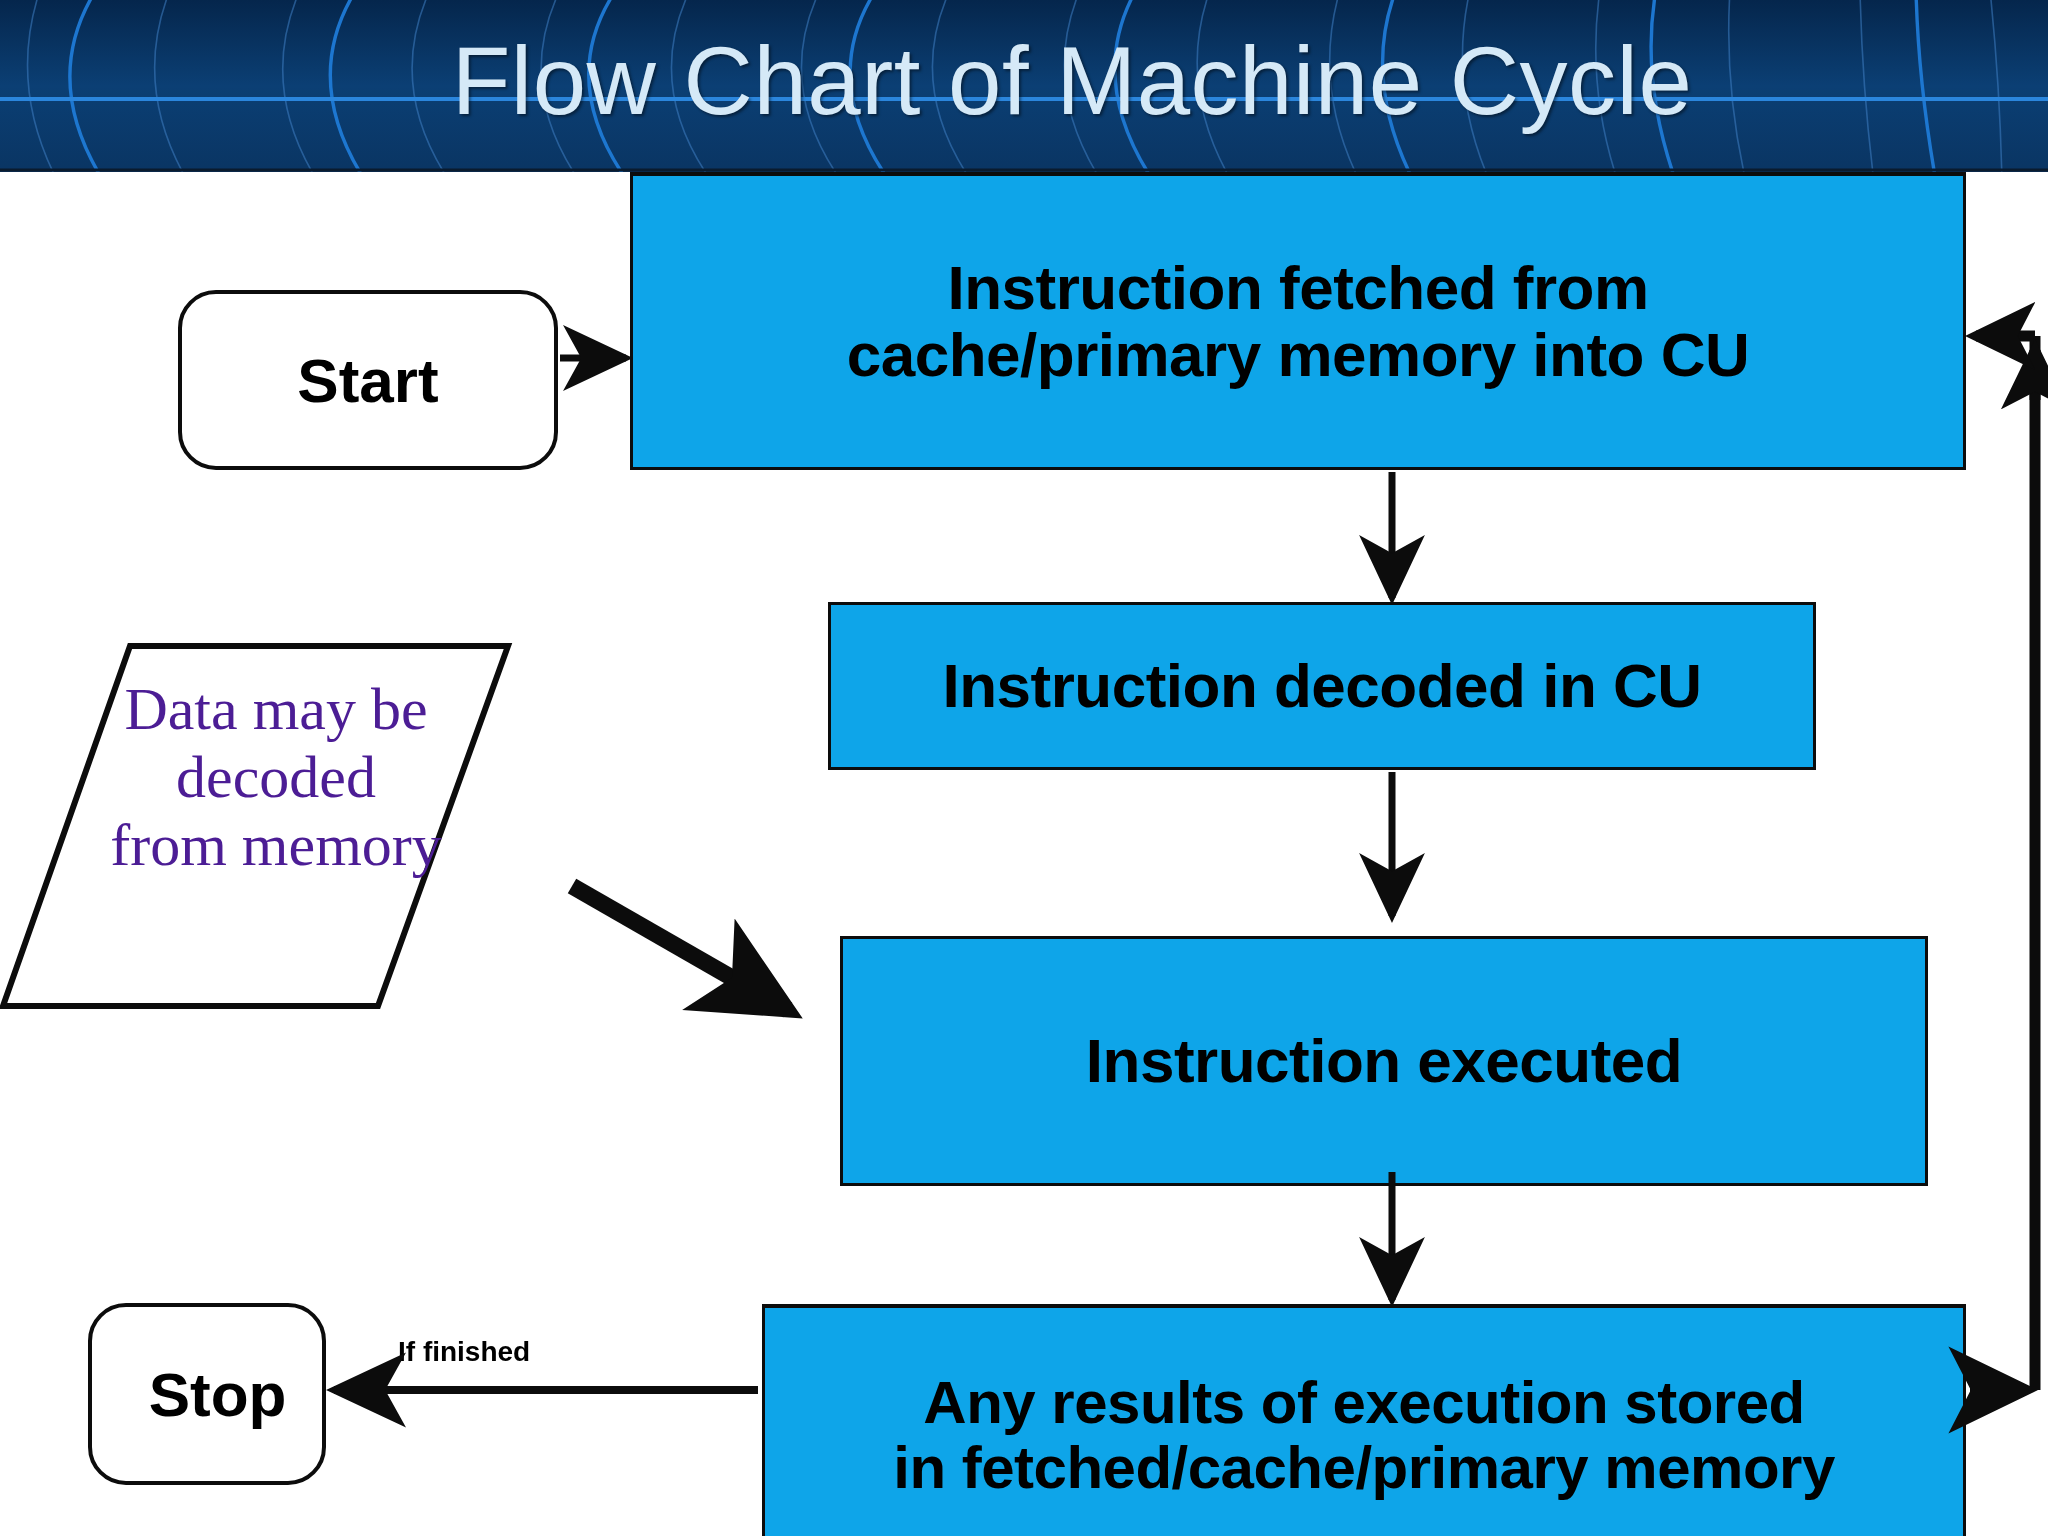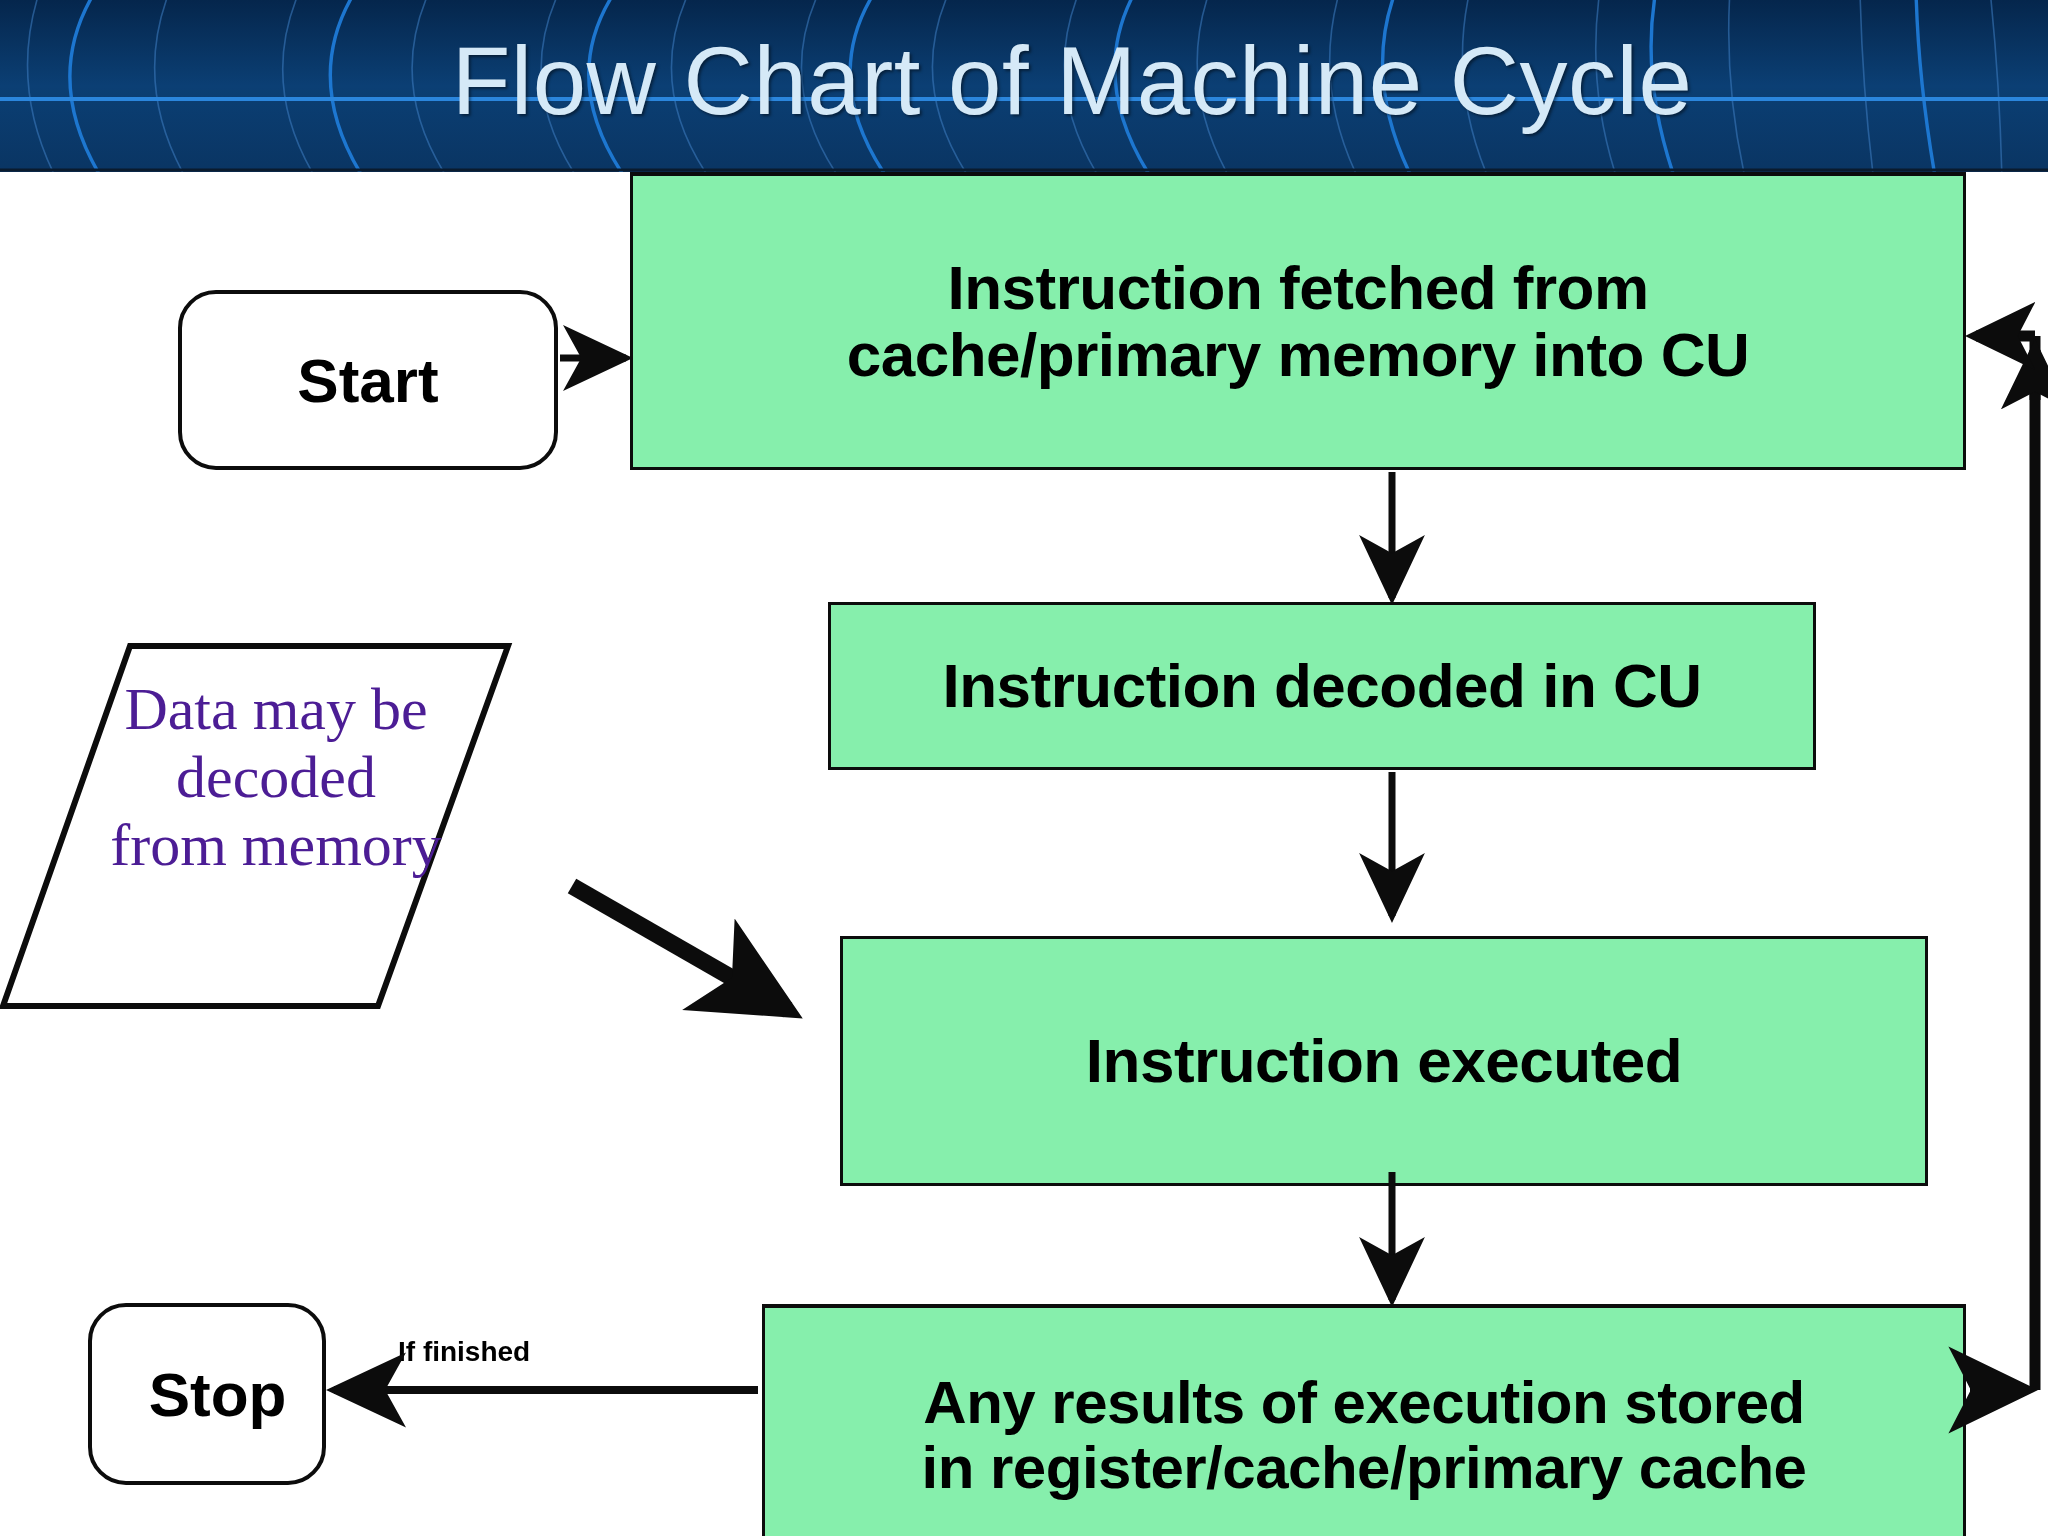--- a/index.html
+++ b/index.html
@@ -45,21 +45,21 @@
     line-height: 1.15;
     white-space: nowrap;
     text-shadow: 2px 2px 3px rgba(0,0,0,0.45);
     padding-left: 48px;
   }
 
   
   .proc-box {
     position: absolute;
     box-sizing: border-box;
-    background: #86efac;
+    background: #0ea5e9;
     border: 3px solid #0c0c0c;
     display: flex;
     align-items: center;
     justify-content: center;
     text-align: center;
     color: #000000;
     font-family: "Liberation Sans", sans-serif;
     font-size: 62px;
     font-weight: 700;
     line-height: 1.08;
@@ -200,21 +200,21 @@
     <span>Instruction executed</span>
   </div>
 
   <div class="term-box" style="left:88px; top:1303px; width:238px; height:182px;padding-left:21px;">
     <span>Stop</span>
   </div>
 
   <div class="proc-box" style="left:762px; top:1304px; width:1204px; height:262px; border-top-width:4px; font-size:60px;">
     <div>
       <div>Any results of execution stored</div>
-      <div>in register/cache/primary cache</div>
+      <div>in fetched/cache/primary memory</div>
     </div>
   </div>
 
   <div class="edge-label" style="left:398px; top:1336px;">If finished</div>
 
   <svg class="overlay" viewBox="0 0 2048 1536">
     <defs>
       <marker id="arrThin" markerWidth="11" markerHeight="11" refX="9" refY="5.5" orient="auto" markerUnits="strokeWidth">
         <path d="M0,0.8 L10,5.5 L0,10.2 L2.6,5.5 z" fill="#0c0c0c"></path>
       </marker>

